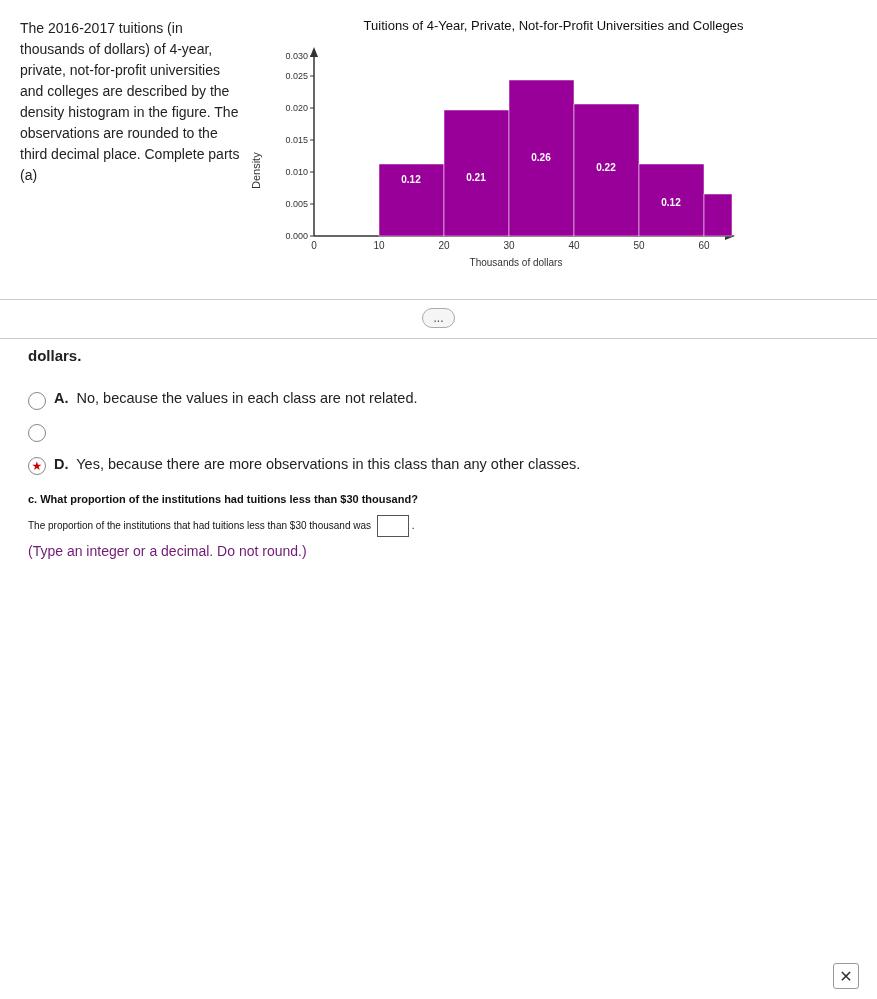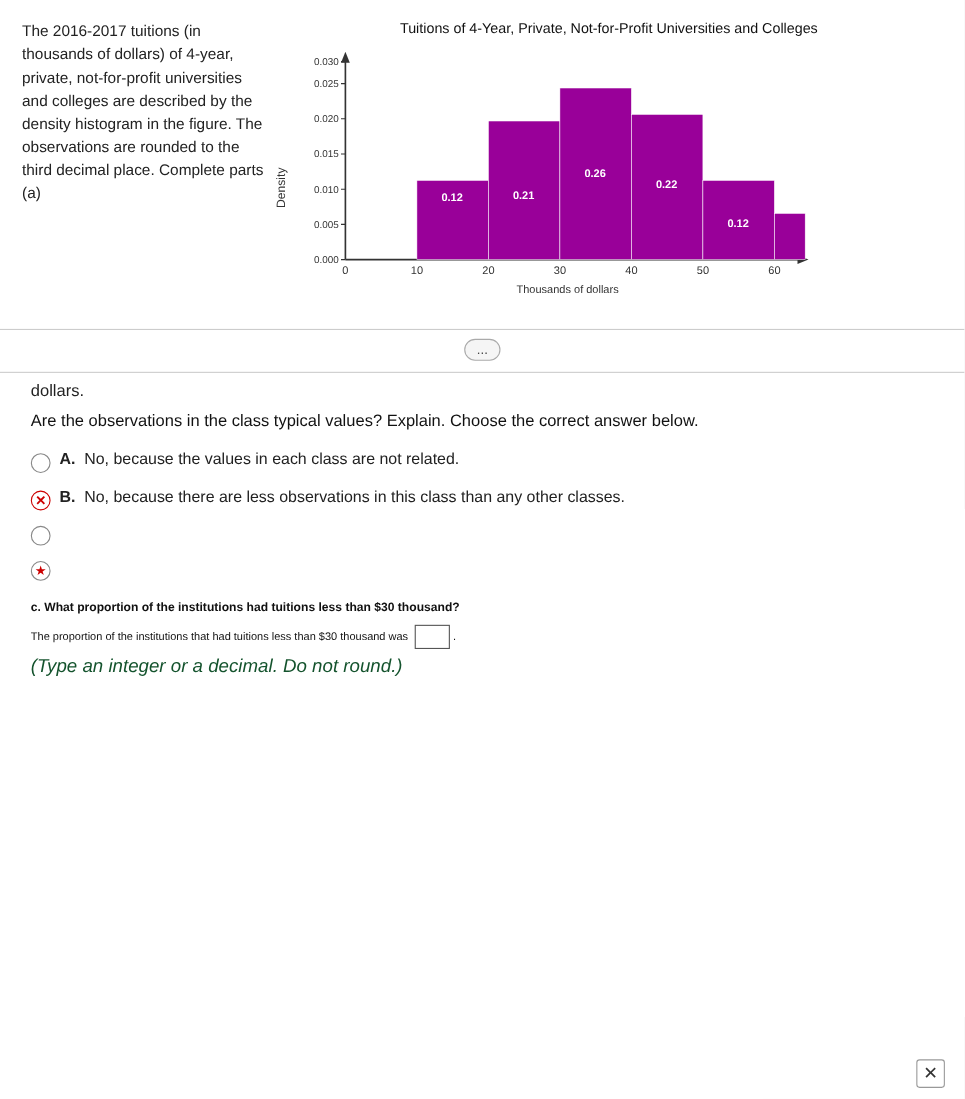--- a/index.html
+++ b/index.html
@@ -96,21 +96,22 @@
       color: #444;
     }
 
     
     .bottom-section {
       padding: 0 28px 20px 28px;
     }
     .dollars-line {
       font-size: 15px;
       color: #222;
-      margin-bottom: 8px;
+      margin-bottom: 24px;
+      font-weight: bold;
     }
     .question-text {
       font-size: 15px;
       color: #111;
       margin-bottom: 14px;
       line-height: 1.5;
     }
     .options-list {
       list-style: none;
       padding: 0;
@@ -177,24 +178,23 @@
     }
     .input-box {
       display: inline-block;
       width: 32px;
       height: 22px;
       border: 1.5px solid #555;
       vertical-align: middle;
       margin: 0 3px;
     }
     .type-note {
-      font-size: 17px;
-      color: #14532d;
+      font-size: 14px;
+      color: #701a75;
       margin-top: 2px;
-      font-style: italic;
     }
 
     
     .close-btn {
       position: absolute;
       bottom: 10px;
       right: 18px;
       width: 26px;
       height: 26px;
       background: #fff;
@@ -297,46 +297,42 @@
   <hr class="divider">
   <div class="ellipsis-row">
     <button class="ellipsis-btn">...</button>
   </div>
   <hr class="divider">
 
   <div class="bottom-section">
 
     <p class="dollars-line">dollars.</p>
 
-    <p class="question-text">Are the observations in the class typical values? Explain. Choose the correct answer below.</p>
 
     <ul class="options-list">
 
       <li class="option-item">
         <div class="option-radio"></div>
         <div>
           <span class="option-label">A.</span>
           <span>No, because the values in each class are not related.</span>
         </div>
       </li>
 
-      <li class="option-item">
-        <div class="option-radio selected-b"></div>
-        <div>
-          <span class="option-label">B.</span>
-          <span>No, because there are less observations in this class than any other classes.</span>
-        </div>
-      </li>
 
       <li class="option-item">
         <div class="option-radio"></div>
       </li>
 
       <li class="option-item">
         <div class="option-radio selected-d"></div>
+        <div>
+          <span class="option-label">D.</span>
+          <span>Yes, because there are more observations in this class than any other classes.</span>
+        </div>
       </li>
 
     </ul>
 
     <p class="part-c-label">c. What proportion of the institutions had tuitions less than $30 thousand?</p>
 
     <p class="part-c-text">
       <span>The proportion of the institutions that had tuitions less than $30 thousand was</span>
       <span class="input-box"></span>.
     </p>

